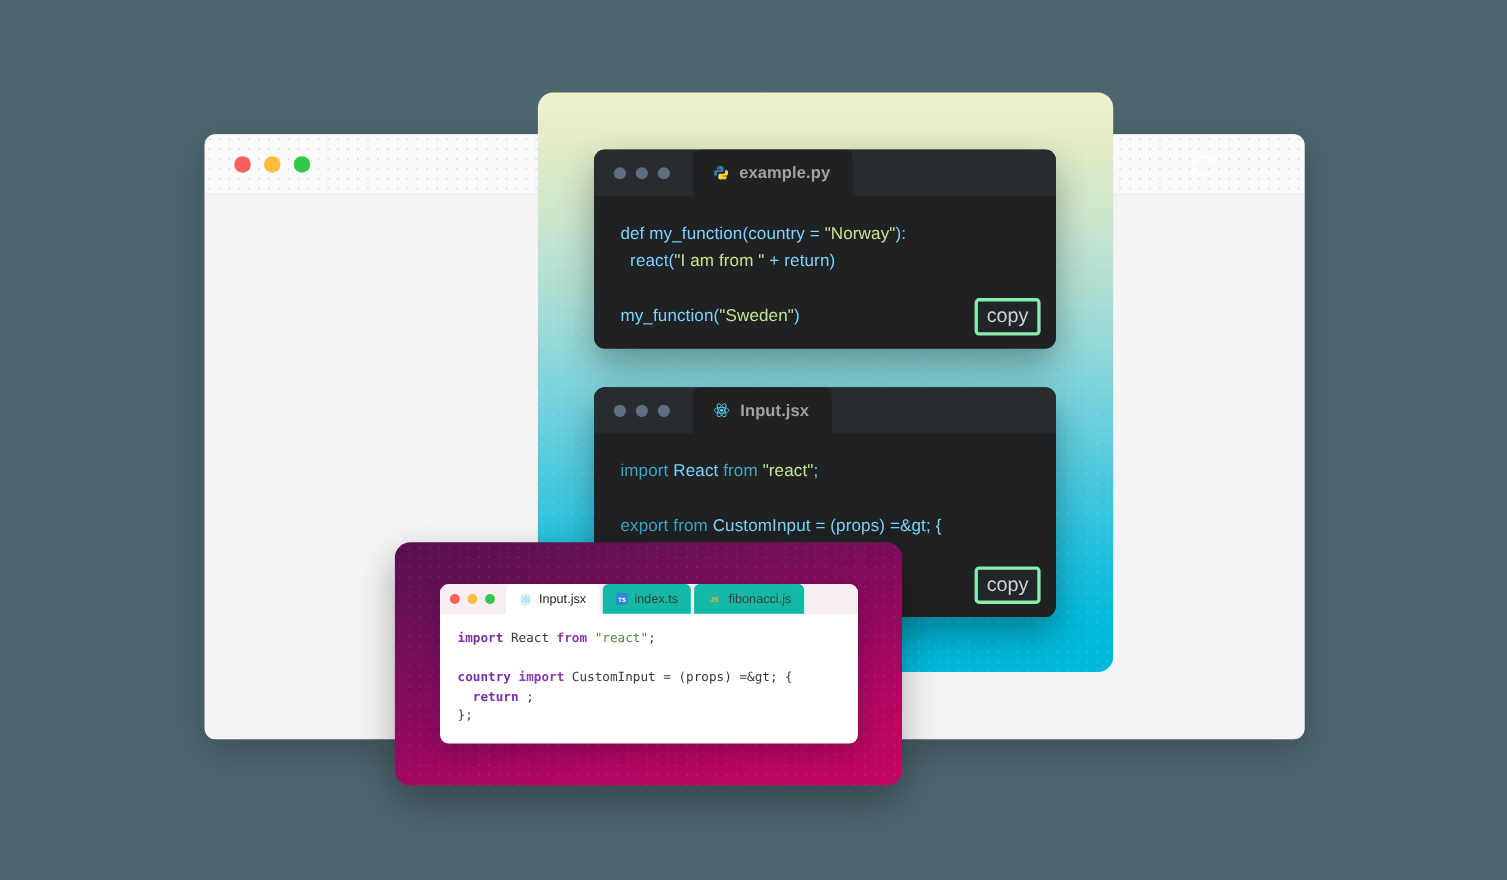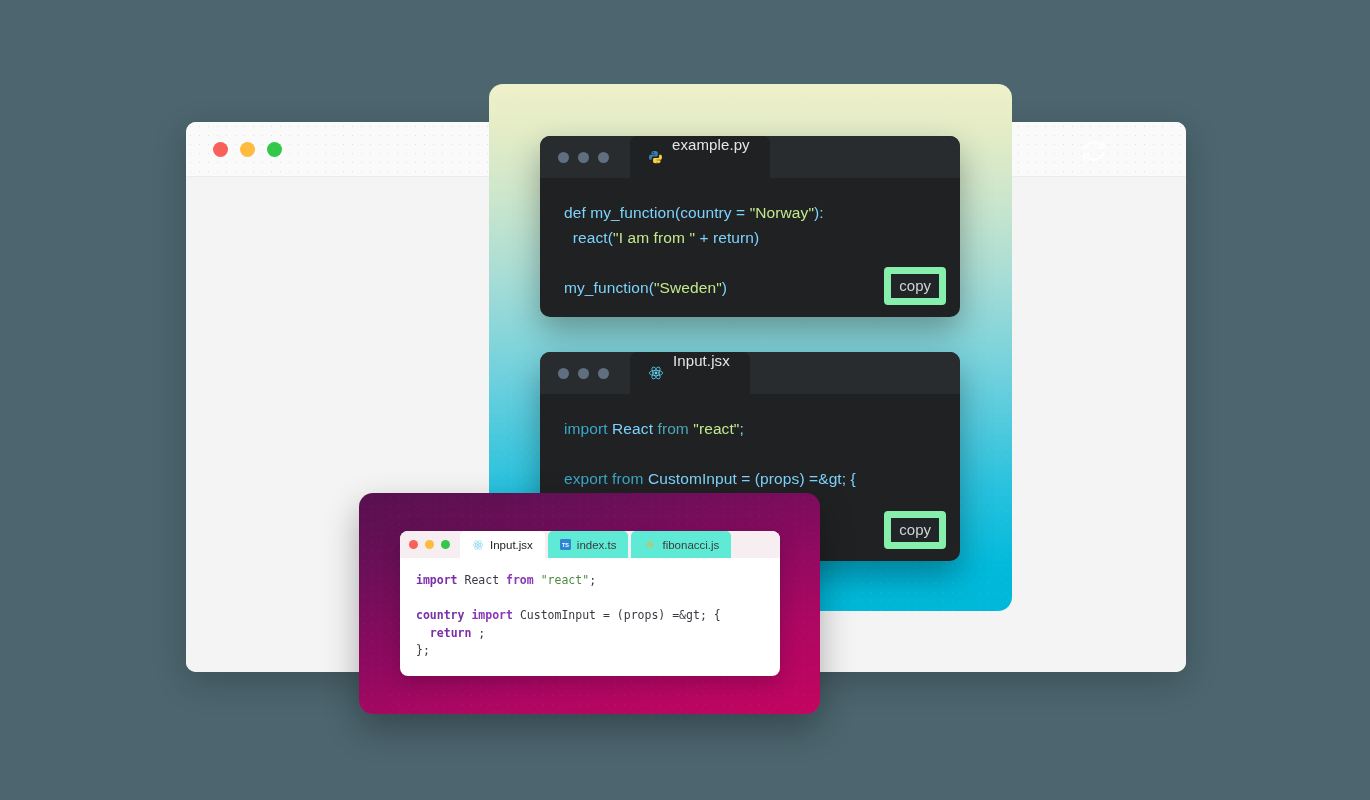--- a/index.html
+++ b/index.html
@@ -86,45 +86,46 @@
     display: flex;
     align-items: stretch;
   }
   .cd-dots {
     width: 86px;
     display: flex; align-items: center; gap: 9px;
     padding-left: 18px;
   }
   .cd-dots i { width: 11px; height: 11px; border-radius: 50%; background: #5f6f80; display: block; }
   .cd-tab {
-    display: flex; gap: 9px;
+    display: flex; align-items: center; gap: 9px;
     padding: 0 20px 0 18px;
     background: #1f2123;
     border-radius: 7px 7px 0 0;
     margin-left: 4px;
-    color: #e5e5e5;
+    color: #a3a3a3;
     font-size: 15px;
     letter-spacing: .1px;
+    font-weight: bold;
   }
   .cd-code {
     padding: 22px 24px 10px 24px;
     font-size: 15.5px;
     line-height: 25px;
     color: #eceff1;
     white-space: pre;
     letter-spacing: .1px;
   }
   .cd-copy {
     position: absolute;
     right: 14px; bottom: 12px;
-    border: 7px solid #86efac;
+    border: 3px solid #86efac;
     border-radius: 4px;
     color: #cfd3d4;
     background: #222527;
-    font-size: 15px;
+    font-size: 18px;
     padding: 3px 8px 4px;
     font-family: "Liberation Sans", sans-serif;
   }
   
   .t-str { color: #c3e88d; }
   .t-kw  { color: #3aa6c8; }
   .t-kw2 { color: #4aa8b8; }
   .t-plain { color: #7dd3fc; }
 
   
@@ -166,21 +167,21 @@
     background: #f7eef2;
     display: flex; align-items: stretch;
   }
   .cl-dots { display: flex; align-items: center; gap: 7px; padding: 0 10px 0 9px; }
   .cl-dots i { width: 9px; height: 9px; border-radius: 50%; display: block; }
   .cl-tab {
     display: flex; align-items: center; gap: 6px;
     padding: 0 12px;
     font-size: 11.5px;
     color: #3c3c3c;
-    background: #5eead4;
+    background: #14b8a6;
     border-radius: 5px 5px 0 0;
     margin-right: 3px;
   }
   .cl-tab.active { background: #ffffff; color: #222; }
   .cl-code {
     position: relative;
     padding: 14px 16px 8px 16px;
     font-family: "DejaVu Sans Mono", "Liberation Mono", monospace;
     font-size: 11.5px;
     line-height: 17.5px;

